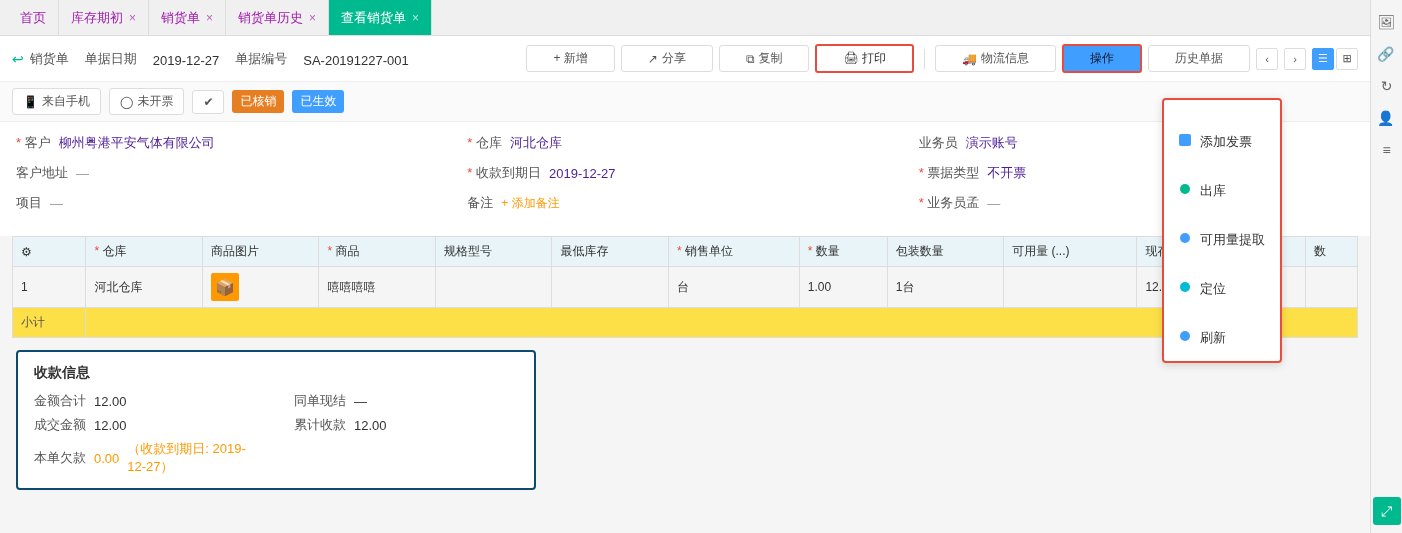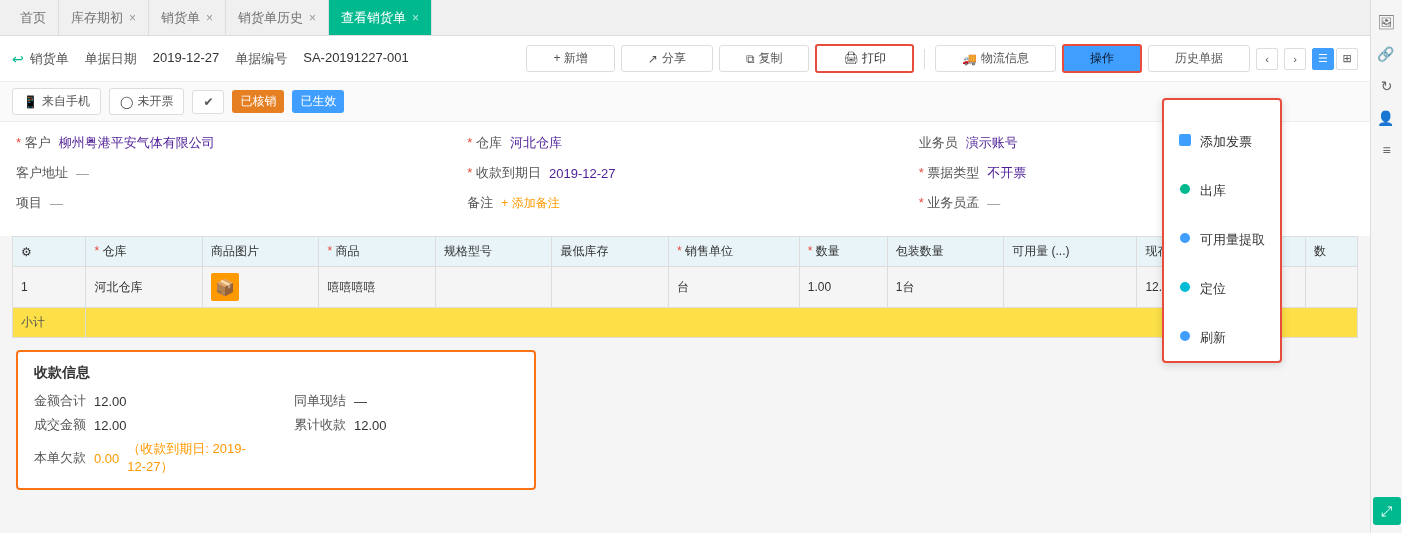--- a/index.html
+++ b/index.html
@@ -5,41 +5,41 @@
     * { box-sizing: border-box; margin: 0; padding: 0; }
     body { font-family: 'Microsoft YaHei', Arial, sans-serif; font-size: 13px; background: #f5f5f5; color: #333; }
 
     
     .tab-bar {
       display: flex; align-items: center; background: #f0f0f0; border-bottom: 1px solid #ddd;
       padding: 0 8px; height: 36px; position: relative;
     }
     .tab {
       display: flex; align-items: center; padding: 0 12px; height: 100%;
-      border-right: 1px solid #ddd; cursor: pointer; font-size: 13px; color: #737373;
+      border-right: 1px solid #ddd; cursor: pointer; font-size: 13px; color: #a21caf;
       background: #f0f0f0; white-space: nowrap;
     }
     .tab.active {
       background: #00b98e; color: #fff;
     }
     .tab .close-btn {
       margin-left: 6px; cursor: pointer; font-size: 12px; opacity: 0.7;
     }
     .tab-close-right {
       margin-left: auto; font-size: 16px; cursor: pointer; color: #555; padding: 0 8px;
     }
 
     
     .doc-header {
       display: flex; align-items: center; padding: 8px 12px; border-bottom: 1px solid #eee;
       background: #fff;
     }
     .doc-title { display: flex; align-items: center; gap: 6px; font-size: 13px; color: #555; }
     .doc-title-icon { color: #00b98e; font-size: 14px; }
-    .doc-meta { display: flex; align-items: flex-start; gap: 16px; margin-left: 16px; font-size: 13px; }
+    .doc-meta { display: flex; align-items: flex-end; gap: 16px; margin-left: 16px; font-size: 13px; }
     .doc-meta span { color: #333; }
     .doc-meta .label { color: #555; }
 
     .toolbar { margin-left: auto; display: flex; align-items: center; gap: 6px; }
     .btn { 
       display: flex; align-items: center; gap: 4px; padding: 4px 26px; border: 1px solid #ddd;
       border-radius: 3px; cursor: pointer; font-size: 12px; background: #fff; color: #555;
       white-space: nowrap;
     }
     .btn-highlight { 
@@ -84,21 +84,21 @@
     tbody td {
       border: 1px solid #ddd; padding: 6px 8px; white-space: nowrap;
     }
     tbody tr:nth-child(even) { background: #fafafa; }
     .subtotal-row td { background: #fde047; color: #555; }
     .product-img { width: 28px; height: 28px; background: #ff9900; display: inline-flex; align-items: center; justify-content: center; border-radius: 2px; }
     .product-img-icon { color: #fff; font-size: 16px; }
 
     
     .summary-box {
-      border: 2px solid #f97316; border-radius: 4px; margin: 12px 16px; padding: 12px 16px;
+      border: 2px solid #0c4a6e; border-radius: 4px; margin: 12px 16px; padding: 12px 16px;
       background: #fff; max-width: 520px;
     }
     .summary-title { font-size: 14px; font-weight: bold; margin-bottom: 10px; color: #333; }
     .summary-grid { display: grid; grid-template-columns: 1fr 1fr; gap: 6px 36px; }
     .summary-row { display: flex; gap: 8px; align-items: center; }
     .summary-label { color: #555; white-space: nowrap; font-size: 13px; }
     .summary-value { color: #333; font-size: 13px; }
     .summary-value.orange { color: #ff9900; }
 
     

